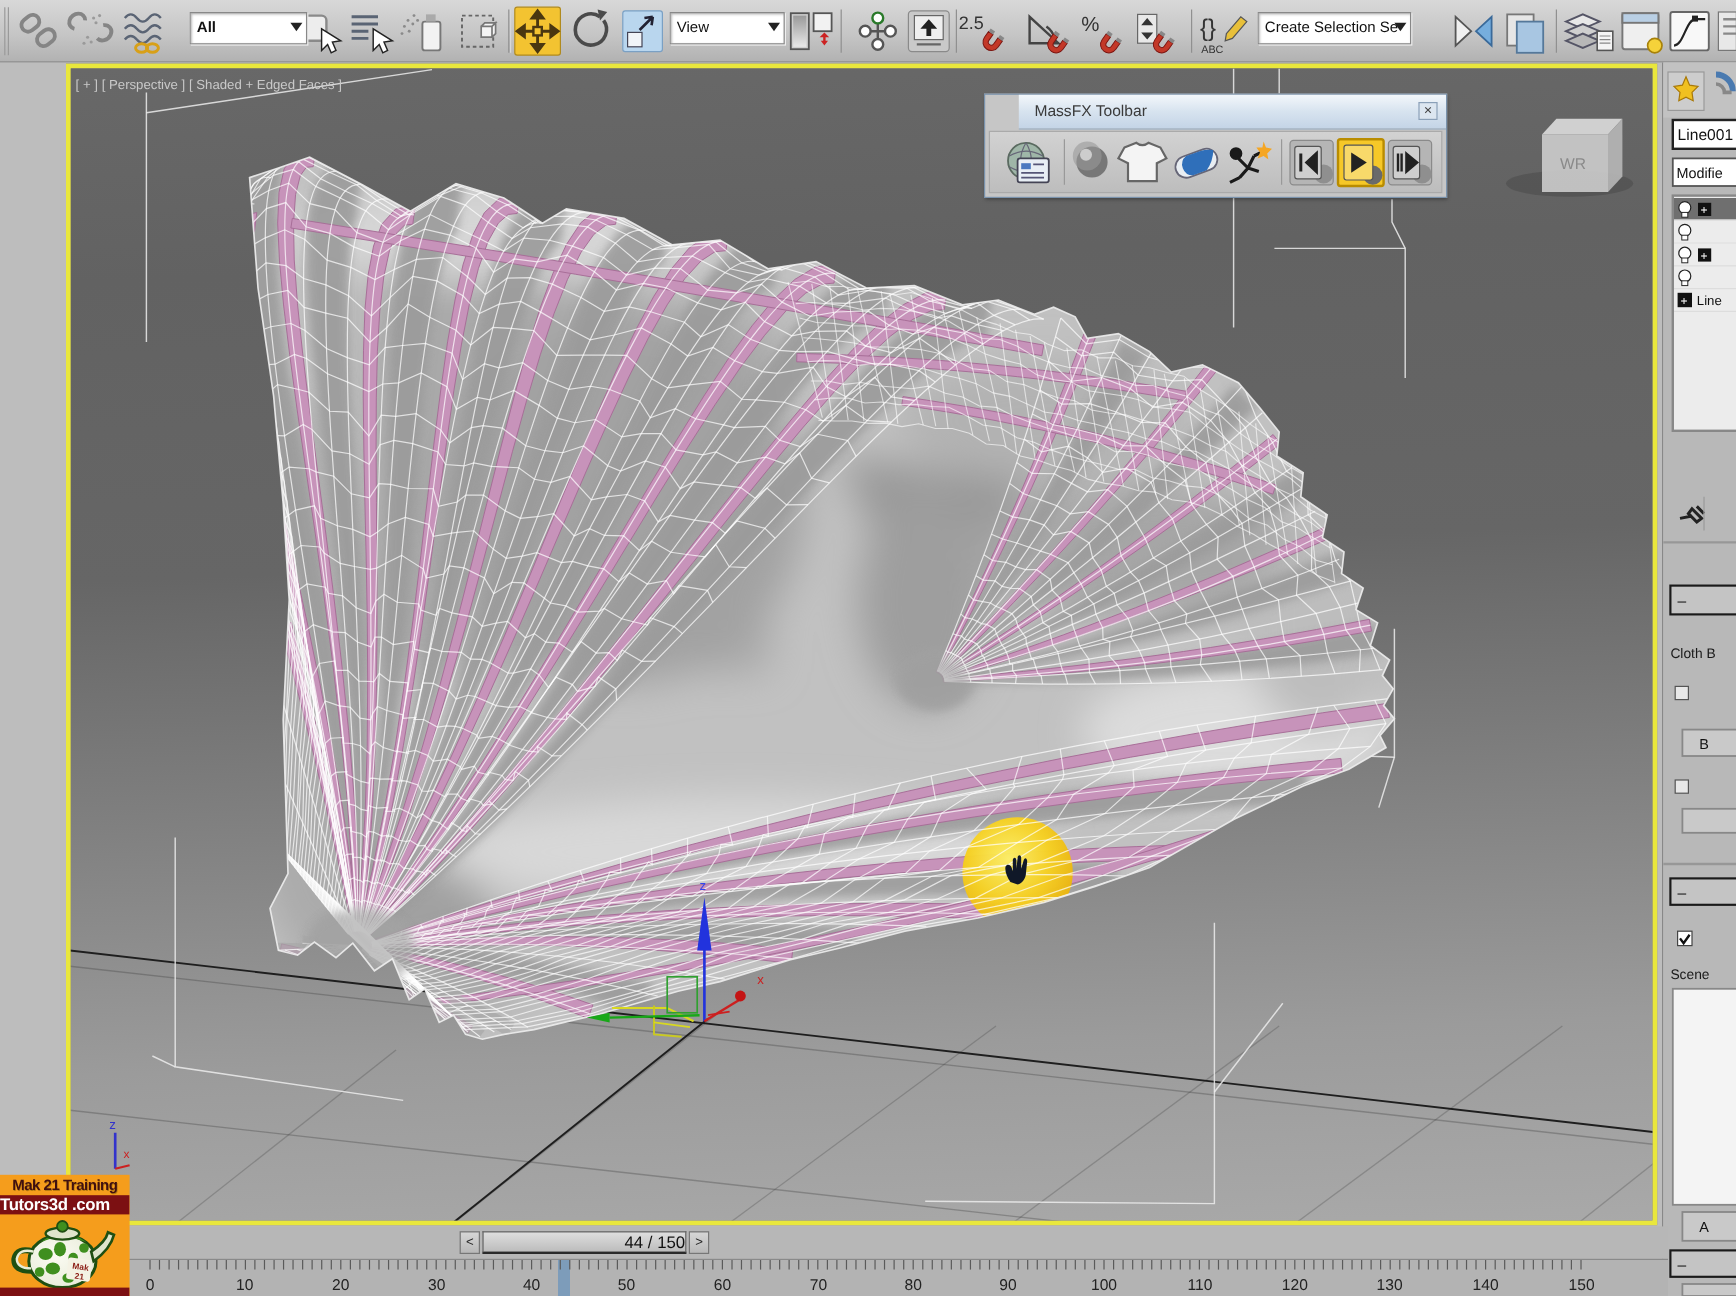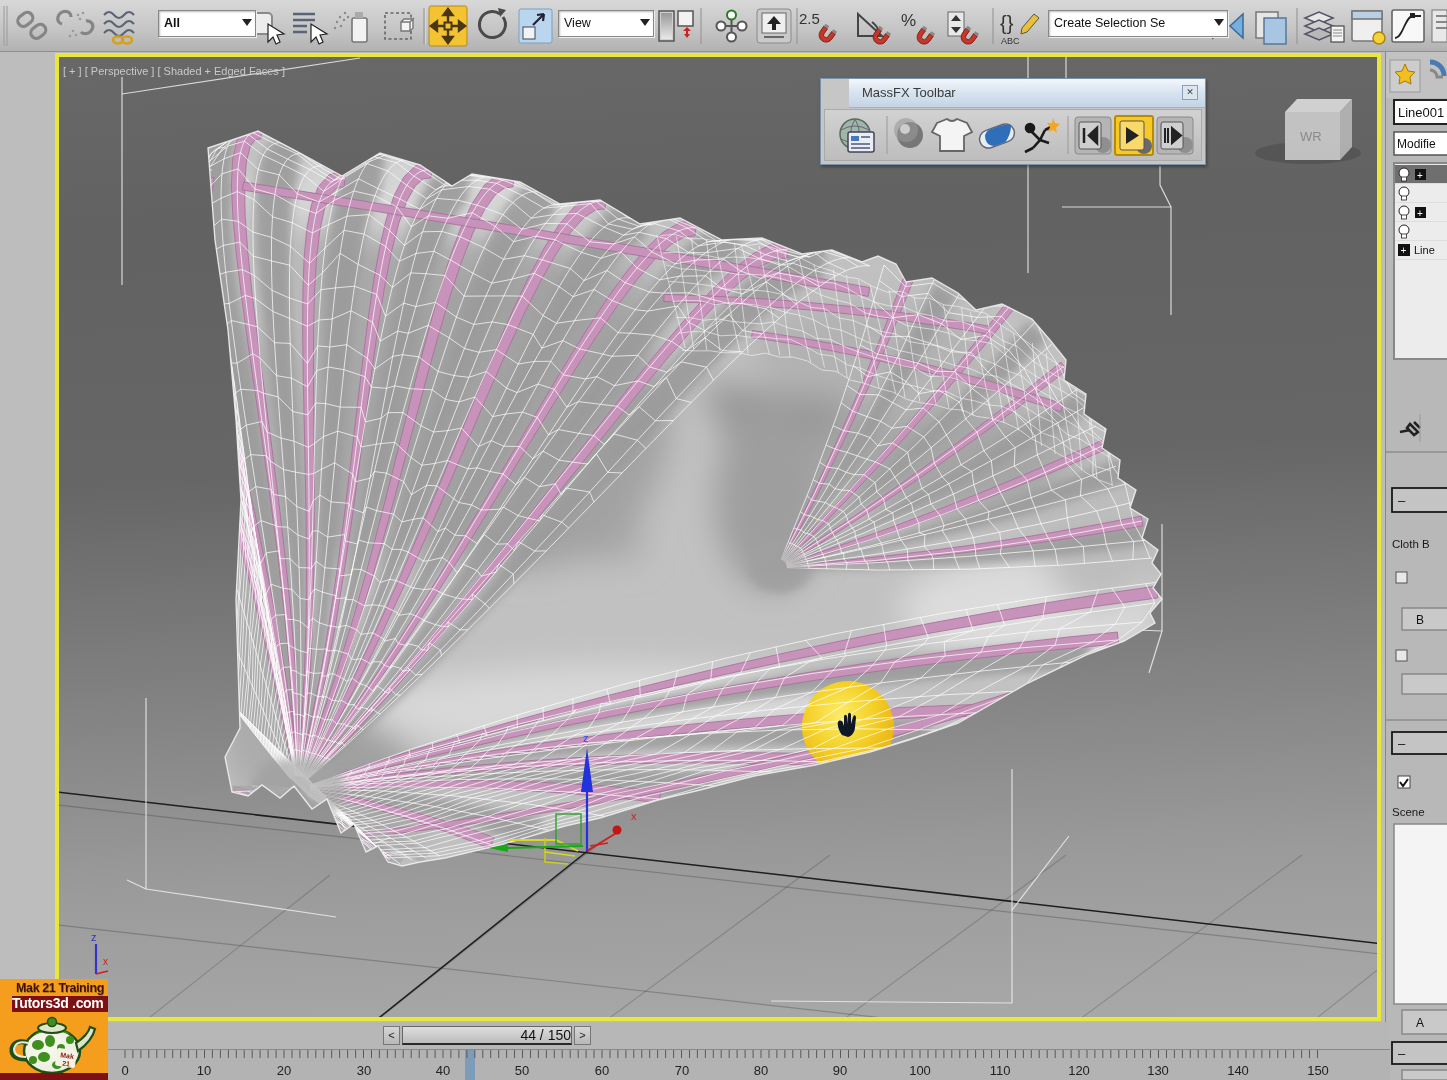--- a/index.html
+++ b/index.html
@@ -18,21 +18,21 @@
   background:#dce6f0; border:1px solid #8aa0b8; font-size:9px; line-height:13px; text-align:center; color:#444; }
 #massfx .body { position:absolute; left:3px; top:30px; right:3px; bottom:3px;
   background:linear-gradient(#d2d2d2,#bdbdbd); border:1px solid #aaa; }
 #rpanel { position:absolute; left:1385px; top:52px; width:62px; height:1028px; background:#b8b8b8;
   border-left:1px solid #888; }
 #sliderrow { position:absolute; left:0px; top:1022px; width:1390px; height:27px; background:#b7b7b7; }
 #ruler { position:absolute; left:0px; top:1049px; width:1390px; height:31px; background:#b3b3b3;
   border-top:1px solid #8a8a8a; }
 .rn { position:absolute; top:13px; transform:translateX(-50%); font-size:13px; color:#222; }
 #framemark { position:absolute; left:465px; top:0px; width:10px; height:31px; background:#7d9cba; }
-#logo { position:absolute; left:0; top:979px; width:108px; height:101px; background:#f59d1c; overflow:hidden;padding-left:12px; }
+#logo { position:absolute; left:0; top:979px; width:108px; height:101px; background:#f59d1c; overflow:hidden; }
 #logo .l1 { color:#401010; font-weight:bold; font-size:12.5px; text-align:center; margin-top:2px;
   text-shadow:0.5px 0.5px 0 #b87b10; letter-spacing:-0.4px; }
 #logo .l2 { background:#7c1012; color:#fff; font-weight:bold; font-size:14px; text-align:left;
   height:16px; line-height:15px; margin-top:1px; letter-spacing:-0.3px; }
 #logo .l3 { position:absolute; bottom:0; left:0; right:0; height:7px; background:#7c1012; }
 .combo { position:absolute; top:10px; height:27px; background:#fff; border:1px solid #888;
   box-shadow:inset 1px 1px 2px #bbb, 1px 1px 0 #eee; font-size:12.5px; color:#111; }
 .combo .txt { position:absolute; left:5px; top:5px; white-space:nowrap; overflow:hidden; }
 .combo .arr { position:absolute; right:3px; top:8px; width:0; height:0;
   border-left:5px solid transparent; border-right:5px solid transparent; border-top:7px solid #222; }
@@ -631,21 +631,21 @@
   </svg>
   
   <div class="combo" style="left:146px; width:98px;margin-left:12px;">
       <div class="txt"><b>All</b></div>
       <div class="arr"></div>
     </div>
   <div class="combo" style="left:558px; width:96px;text-align:center;">
       <div class="txt">View</div>
       <div class="arr"></div>
     </div>
-  <div class="combo" style="left:1048px; width:180px;padding-left:24px;">
+  <div class="combo" style="left:1048px; width:128px;padding-left:24px;">
       <div class="txt">Create Selection Se</div>
       <div class="arr"></div>
     </div>
 </div>
 
 <div id="rpanel">
   <svg width="62" height="1028" viewBox="0 0 62 1028">
     <rect x="0" y="0" width="62" height="1028" fill="#b8b8b8"></rect>
     <rect x="0" y="0" width="62" height="46" fill="#c2c2c2"></rect>
 

